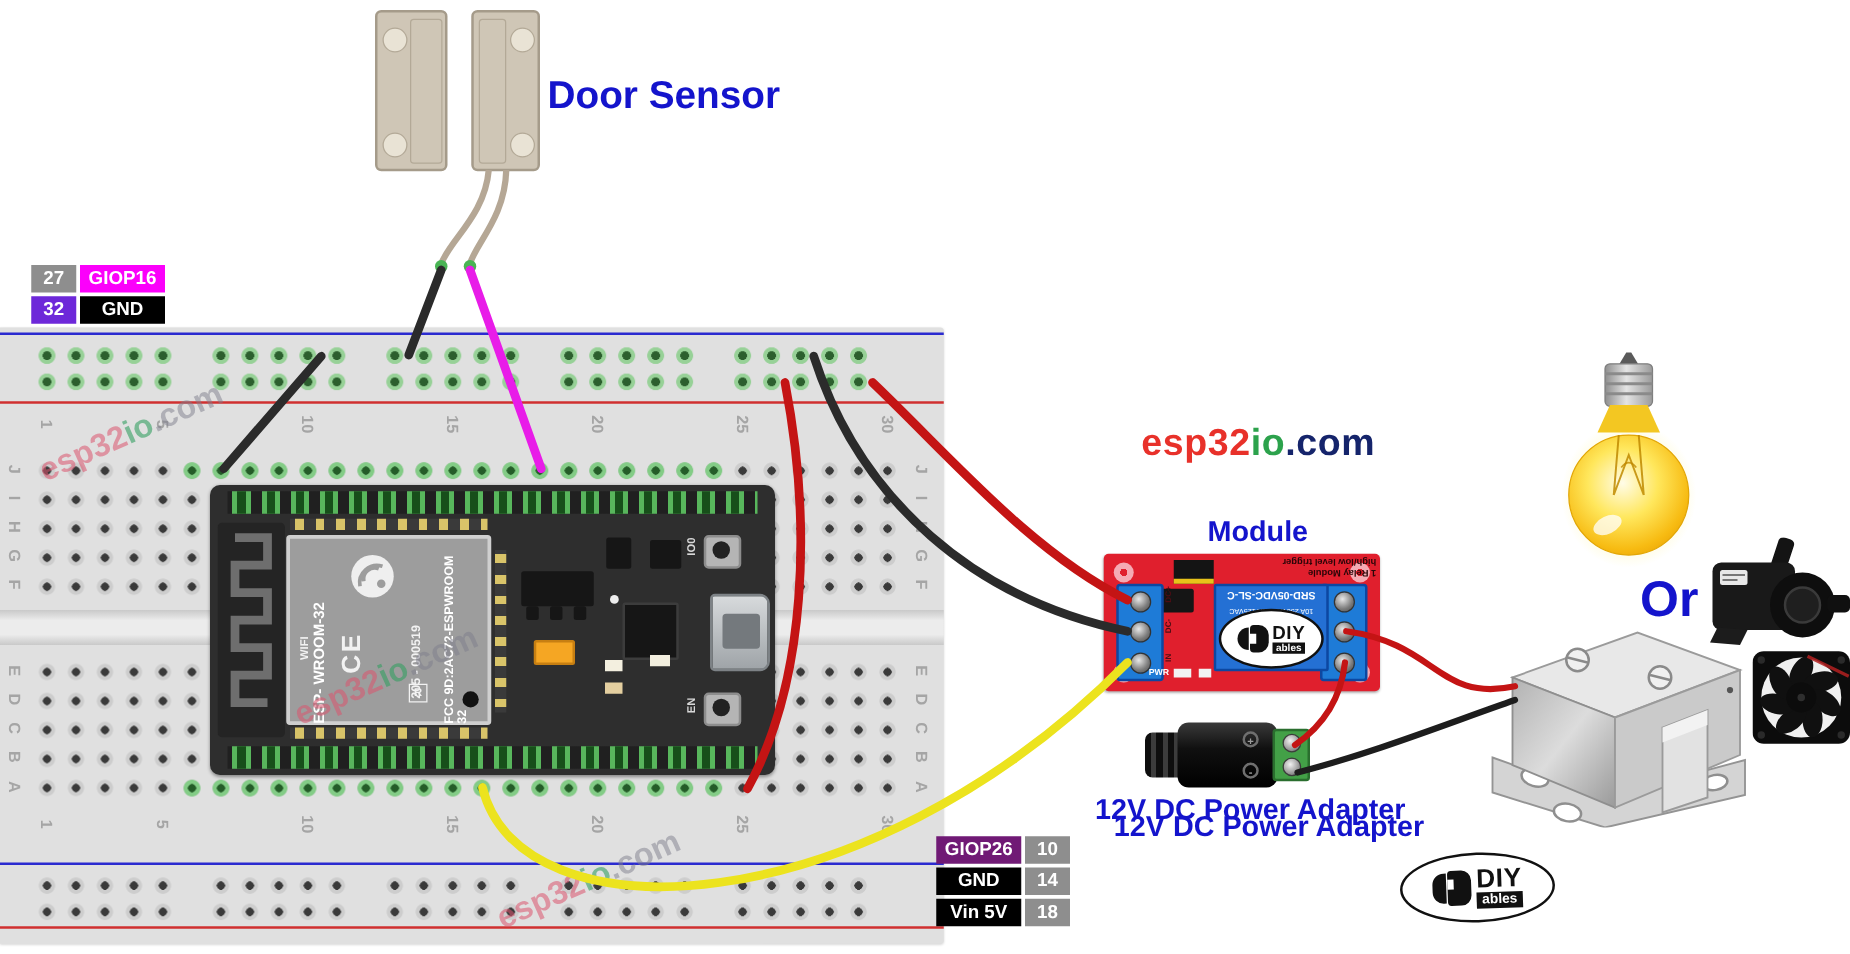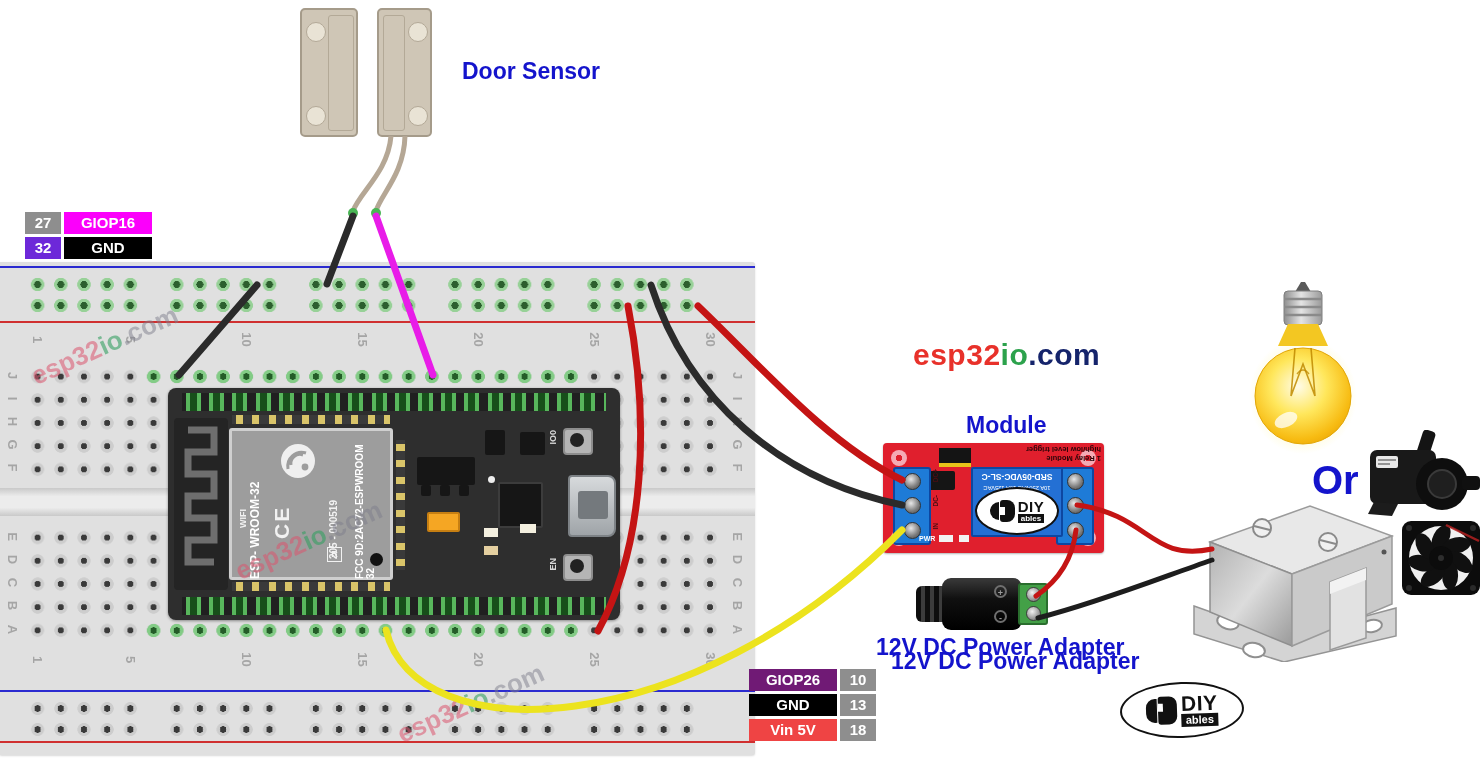--- a/index.html
+++ b/index.html
@@ -84,21 +84,21 @@
 
   
   .ds-piece{position:absolute;background:#cfc6b6;border:2px solid #a59b8a;border-radius:5px;box-sizing:border-box;}
   .ds-panel{position:absolute;border:1px solid #b3a997;border-radius:3px;}
   .ds-screw{position:absolute;width:20px;height:20px;border-radius:50%;background:#e9e3d5;border:1px solid #b3a997;box-sizing:border-box;}
 
   
   .pintable{position:absolute;display:flex;flex-direction:column;gap:3px;z-index:30;}
   .pinrow{display:flex;gap:3px;align-items:flex-end;}
   .pinbox{height:22px;line-height:22px;text-align:center;color:#fff;font-weight:bold;font-size:15px;}
-  .pinbox.num{width:36px;} .pinbox.name{width:88px;}
+  .pinbox.num{width:36px;} .pinbox.name{width:68px;}
 
   
   .blue-label{position:absolute;color:#1414cc;font-weight:bold;white-space:nowrap;}
 
   
   .brand{position:absolute;font-size:30px;font-weight:800;letter-spacing:.5px;white-space:nowrap;}
 
   
   .relay-board{position:absolute;left:883px;top:443px;width:221px;height:110px;background:#e01f2d;
         border-radius:4px;box-shadow:0 1px 2px rgba(0,0,0,.3);z-index:5;}
@@ -271,21 +271,21 @@
   <div class="ds-piece" style="left:300px;top:8px;width:58px;height:129px">
     <div class="ds-panel" style="left:26px;top:5px;width:24px;height:114px"></div>
     <div class="ds-screw" style="left:4px;top:12px"></div>
     <div class="ds-screw" style="left:4px;top:96px"></div>
   </div>
   <div class="ds-piece" style="left:377px;top:8px;width:55px;height:129px">
     <div class="ds-panel" style="left:4px;top:5px;width:20px;height:114px"></div>
     <div class="ds-screw" style="left:29px;top:12px"></div>
     <div class="ds-screw" style="left:29px;top:96px"></div>
   </div>
-  <div class="blue-label" style="left:462px;top:58px;font-size:23px">Door Sensor</div>
+  <div class="blue-label" style="left:438px;top:58px;font-size:31px">Door Sensor</div>
 
   <div class="blue-label" style="left:966px;top:412px;font-size:23px">Module</div>
 
   <div class="relay-board">
     <div class="relay-hole" style="left:8px;top:7px"></div>
     <div class="relay-hole" style="left:197px;top:7px"></div>
     <div class="relay-hole" style="left:8px;top:87px"></div>
     <div class="relay-hole" style="left:197px;top:87px"></div>
 
     <div class="silk">
@@ -498,21 +498,21 @@
     </div>
   </div>
 
   <div class="pintable" style="left:749px;top:669px">
     <div class="pinrow">
       <div class="pinbox name" style="background-color: #701a75;">GIOP26</div>
       <div class="pinbox num" style="background-color: rgb(142, 142, 142);">10</div>
     </div>
     <div class="pinrow">
       <div class="pinbox name" style="background-color: rgb(0, 0, 0);">GND</div>
-      <div class="pinbox num" style="background-color: rgb(142, 142, 142);">13</div>
+      <div class="pinbox num" style="background-color: rgb(142, 142, 142);">14</div>
     </div>
     <div class="pinrow">
-      <div class="pinbox name" style="background-color: #ef4444;">Vin 5V</div>
+      <div class="pinbox name" style="background-color: #000000;">Vin 5V</div>
       <div class="pinbox num" style="background-color: rgb(142, 142, 142);">18</div>
     </div>
   </div>
 
 </div>
 
 </body></html>

